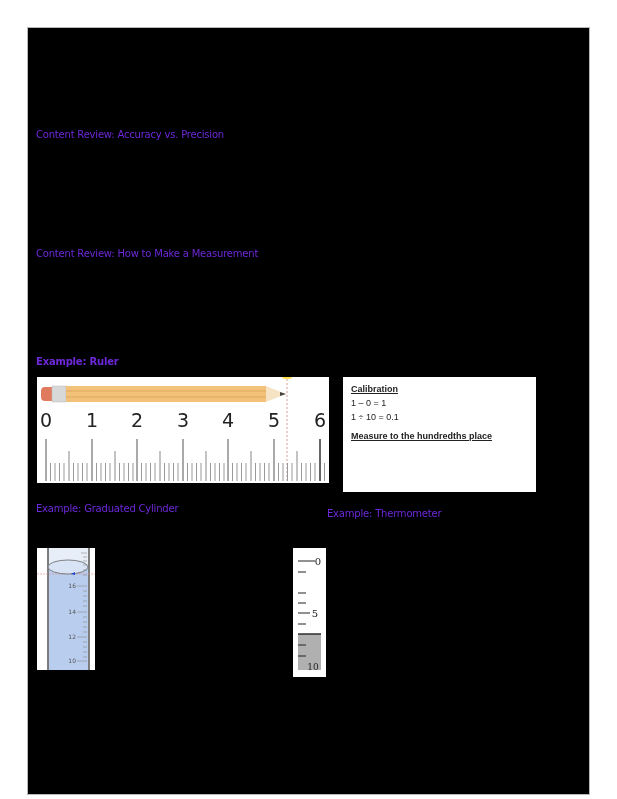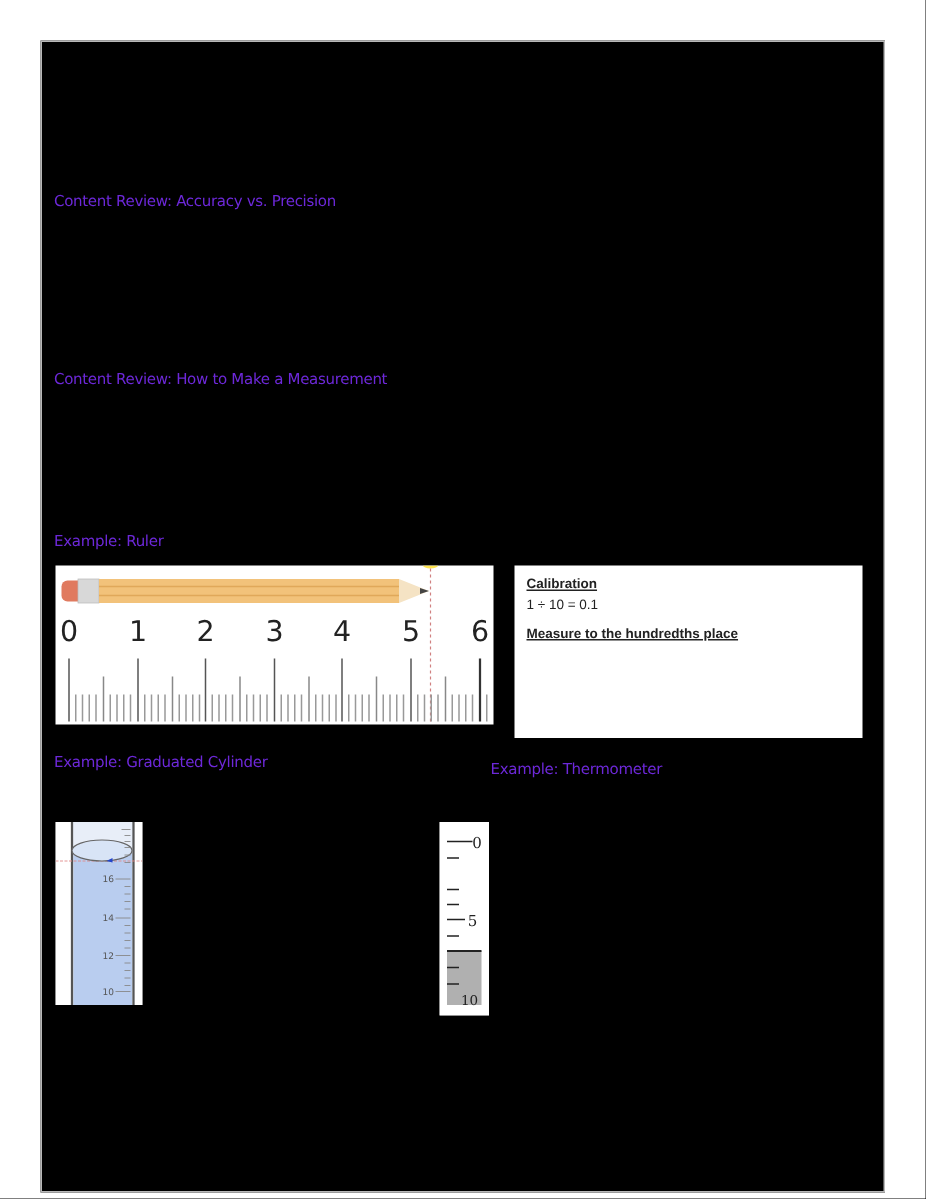--- a/index.html
+++ b/index.html
@@ -1,33 +1,33 @@
 <!DOCTYPE html>
 <html><head>
 <meta charset="utf-8">
 <style>
   html, body { margin:0; padding:0; }
   body { width:617px; height:799px; background:#ffffff; position:relative; overflow:hidden; font-family:"DejaVu Sans", sans-serif; }
   .page { position:absolute; left:27px; top:27px; width:563px; height:768px; background:#000; border:1px solid #b8b8b8; box-sizing:border-box; }
   .heading { position:absolute; color:#6d28d9; font-family:"DejaVu Sans", sans-serif; font-size:10px; letter-spacing:-0.2px; white-space:nowrap; }
   .ruler { position:absolute; left:37px; top:377px; width:292px; height:106px; background:#fff; overflow:hidden; }
-  .calib { position:absolute; left:343px; top:377px; width:232px; height:115px; background:#fff; box-sizing:border-box; padding:5px 8px; font-family:"Liberation Sans", sans-serif; font-size:9px; color:#222; line-height:14px; }
+  .calib { position:absolute; left:343px; top:377px; width:193px; height:115px; background:#fff; box-sizing:border-box; padding:5px 8px; font-family:"Liberation Sans", sans-serif; font-size:9px; color:#222; line-height:14px; }
   .calib .u { text-decoration:underline; font-weight:bold; }
   .calib .gap { height:5px; }
   .cyl { position:absolute; left:37px; top:548px; width:58px; height:122px; background:#fff; overflow:hidden; }
   .thermo { position:absolute; left:293px; top:548px; width:33px; height:129px; background:#fff; overflow:hidden; }
 </style>
 </head>
 <body>
 
 <div class="page"></div>
 
 <div class="heading" style="left:36px; top:129px;">Content Review: Accuracy vs. Precision</div>
 <div class="heading" style="left:36px; top:248px;">Content Review: How to Make a Measurement</div>
-<div class="heading" style="left:36px; top:356px;">Example: Ruler</div>
+<div class="heading" style="left:36px; top:356px;font-weight:bold;">Example: Ruler</div>
 
 <div class="ruler">
   <svg width="292" height="106" viewBox="0 0 292 106">
 
     <rect x="4" y="10" width="18" height="14" rx="4" fill="#e07a5f"></rect>
     <rect x="15" y="9" width="14" height="16" fill="#d8d8d8" stroke="#bbb" stroke-width="0.5"></rect>
     <rect x="29" y="9" width="200" height="16" fill="#f2c27a"></rect>
     <line x1="29" y1="14" x2="229" y2="14" stroke="#e0a85a" stroke-width="1"></line>
     <line x1="29" y1="20" x2="229" y2="20" stroke="#e0a85a" stroke-width="1"></line>
     <polygon points="229,9 249,17 229,25" fill="#f5e3c4"></polygon>
@@ -109,20 +109,21 @@
         <line x1="269" y1="86" x2="269" y2="104"></line>
         <line x1="273.5" y1="86" x2="273.5" y2="104"></line>
         <line x1="278" y1="86" x2="278" y2="104"></line>
       <line x1="287.5" y1="86" x2="287.5" y2="104"></line>
     </g>
   </svg>
 </div>
 
 <div class="calib">
   <div class="u">Calibration</div>
+  <div>1 – 0 = 1</div>
   <div>1 ÷ 10 = 0.1</div>
   <div class="gap"></div>
   <div class="u">Measure to the hundredths place</div>
 </div>
 
 <div class="heading" style="left:36px; top:503px;">Example: Graduated Cylinder</div>
 <div class="heading" style="left:327px; top:508px;">Example: Thermometer</div>
 
 <div class="cyl">
   <svg width="58" height="122" viewBox="0 0 58 122">

